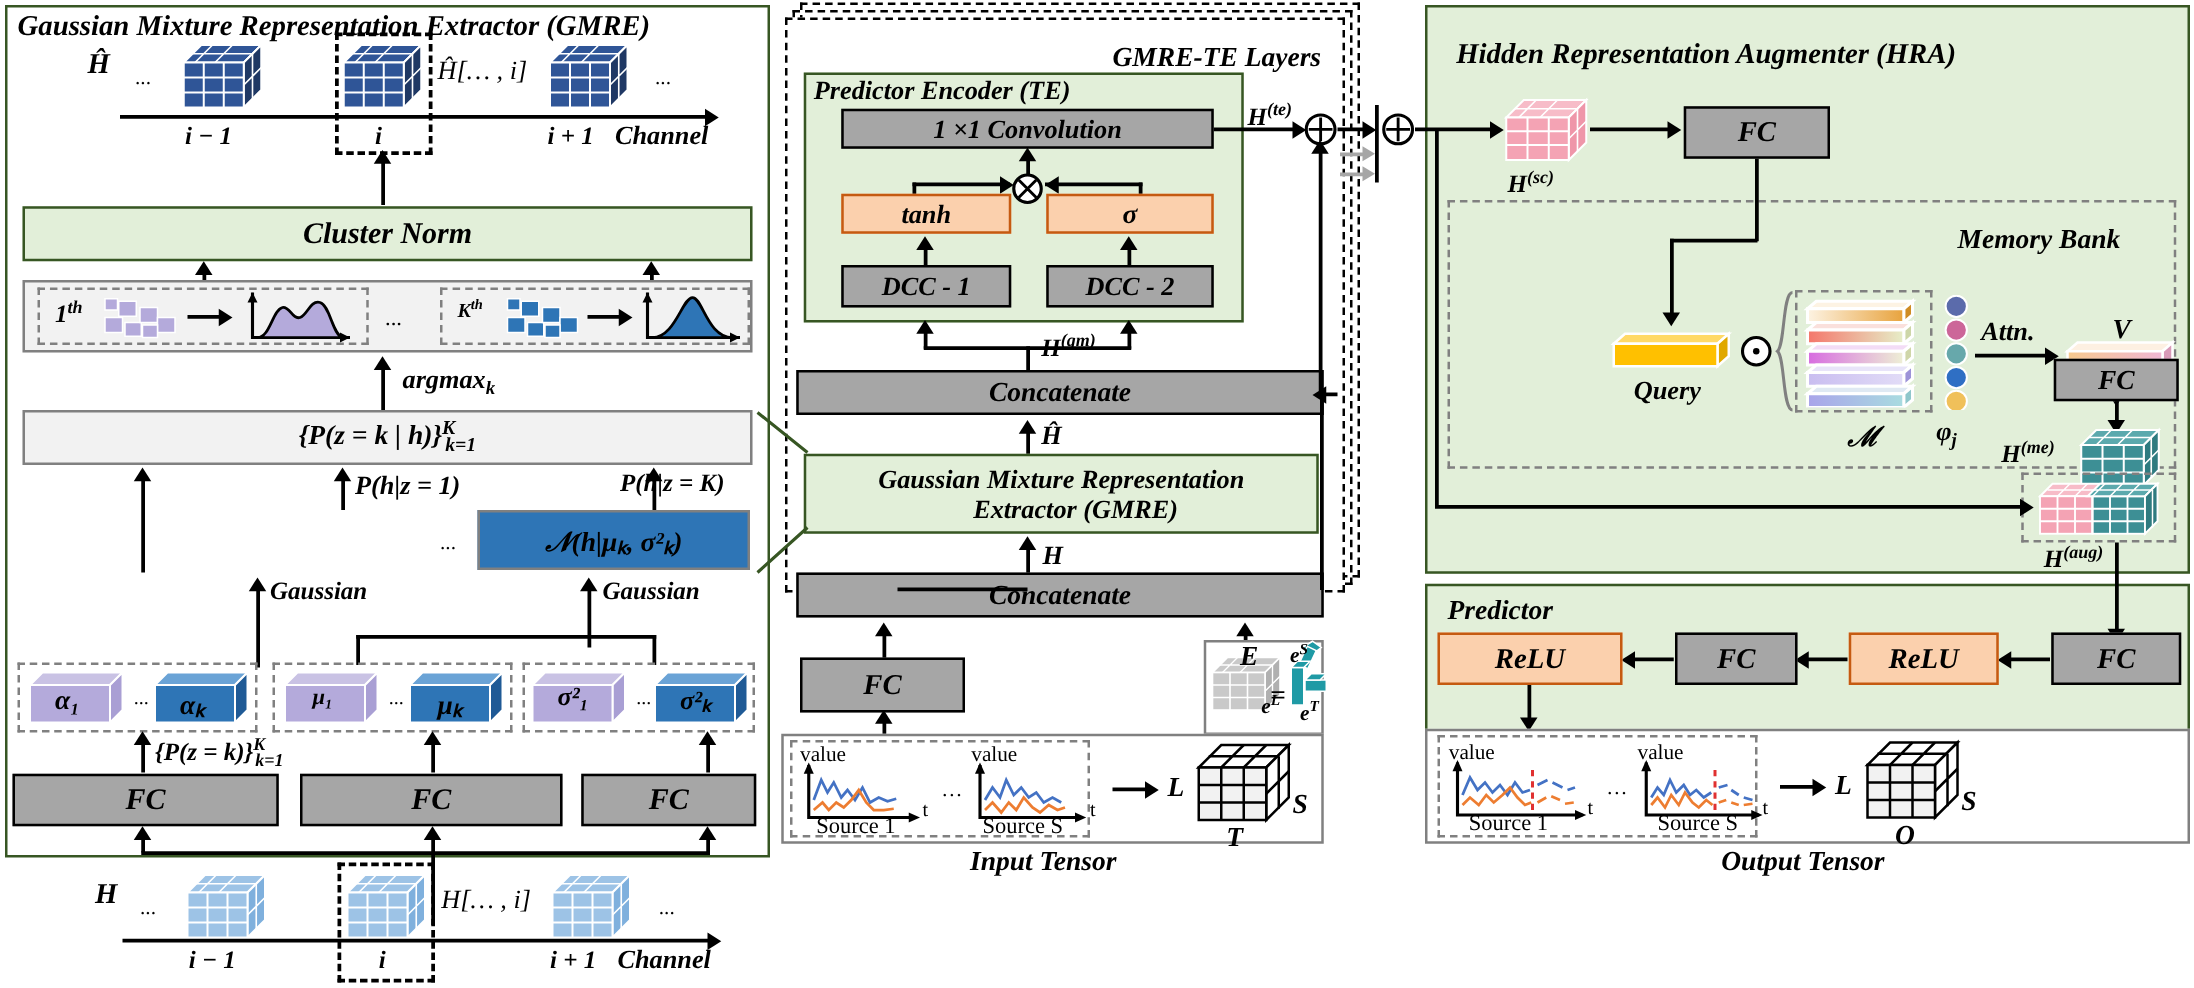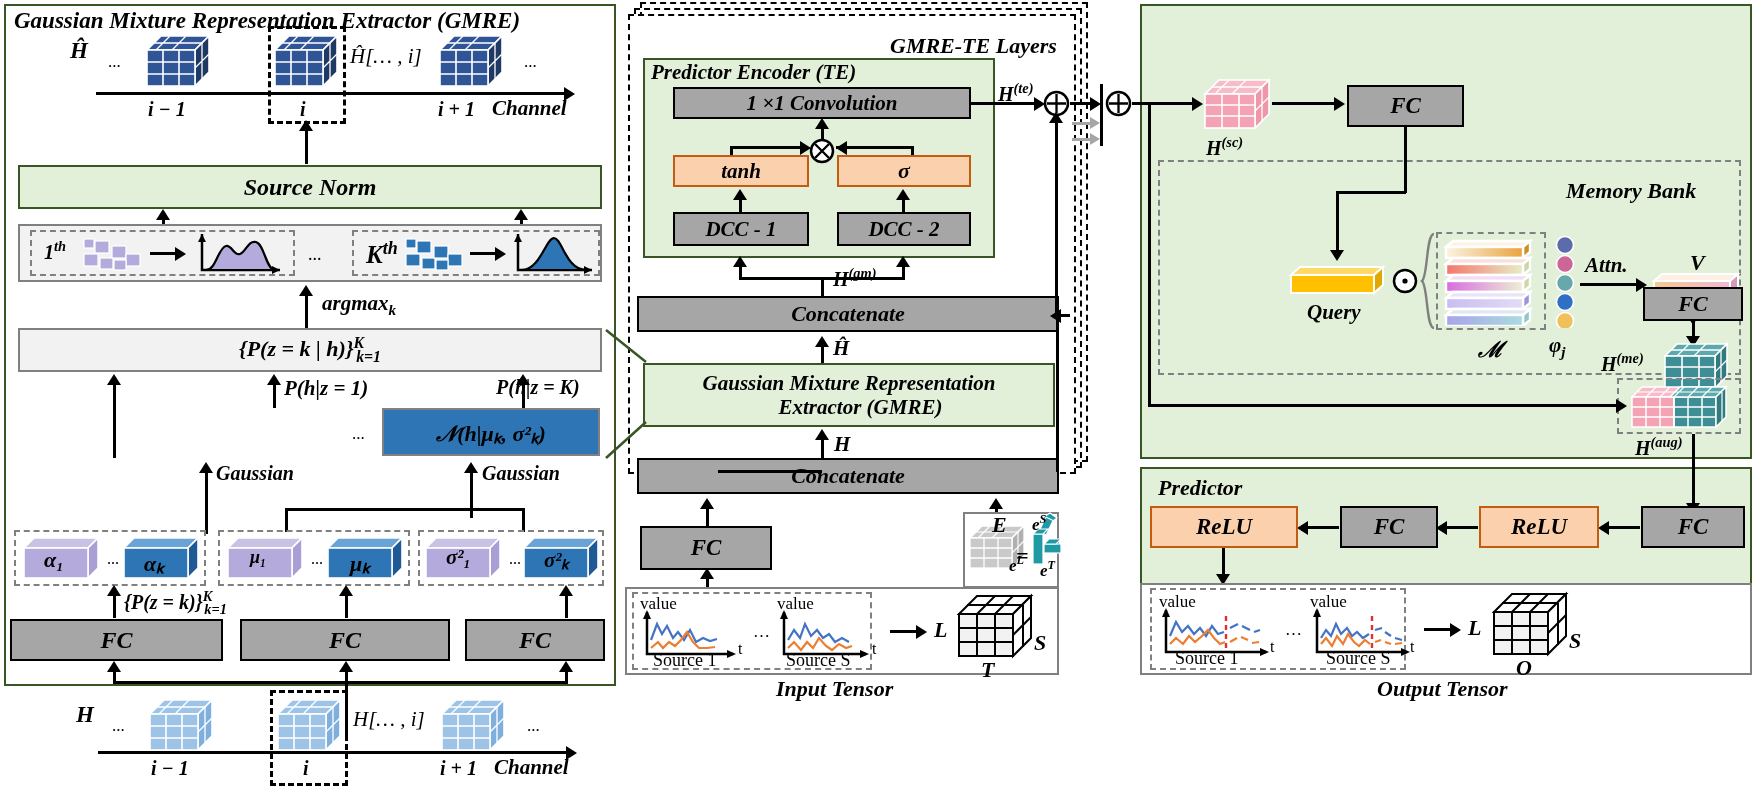--- a/index.html
+++ b/index.html
@@ -83,21 +83,21 @@
   <div class="abs lbl" style="left:438px;top:98px;font-size:20px;">i + 1</div>
   <div class="abs nlbl" style="left:524px;top:52px;font-size:17px;">...</div>
 
   <div class="abs ln" style="left:96px;top:92px;width:470px;height:3px;"></div>
   <div class="abs arrow-right" style="left:564px;top:87px;"></div>
   <div class="abs lbl" style="left:492px;top:96px;font-size:21px;">Channel</div>
 
   <div class="abs ln" style="left:305px;top:128px;width:3px;height:36px;"></div>
   <div class="abs arrow-up" style="left:299px;top:120px;"></div>
 
-  <div class="abs greenbox ctr lbl" style="left:18px;top:165px;width:584px;height:44px;font-size:24px;">Source Norm</div>
+  <div class="abs greenbox ctr lbl" style="left:18px;top:165px;width:584px;height:44px;font-size:24px;">Cluster Norm</div>
 
   <div class="abs ln" style="left:162px;top:216px;width:3px;height:28px;"></div>
   <div class="abs arrow-up" style="left:156px;top:209px;"></div>
   <div class="abs ln" style="left:520px;top:216px;width:3px;height:28px;"></div>
   <div class="abs arrow-up" style="left:514px;top:209px;"></div>
 
   <div class="abs lightgray" style="left:18px;top:224px;width:584px;height:58px;"></div>
 
   <div class="abs dash" style="left:30px;top:230px;width:265px;height:46px;border-width:2px;"></div>
   <div class="abs lbl" style="left:44px;top:238px;font-size:20px;">
@@ -119,21 +119,21 @@
   <svg class="abs" style="left:196px;top:230px;" width="90" height="46" viewBox="0 0 90 46">
     <path d="M6,4 V40 H84" stroke="#000" stroke-width="2.5" fill="none"></path>
     <polygon points="6,4 2,12 10,12" fill="#000"></polygon>
       <polygon points="84,40 76,36 76,44" fill="#000"></polygon>
     <path d="M10,40 C20,40 22,18 30,16 C36,15 38,26 44,24 C50,22 52,10 60,12 C68,14 70,38 78,40 Z" fill="#b4aadb" stroke="#000" stroke-width="2.2"></path>
   </svg>
 
   <div class="abs nlbl" style="left:308px;top:244px;font-size:18px;">...</div>
 
   <div class="abs dash" style="left:352px;top:230px;width:248px;height:46px;border-width:2px;"></div>
-  <div class="abs lbl" style="left:366px;top:238px;font-size:25px;">
+  <div class="abs lbl" style="left:366px;top:238px;font-size:16px;">
     <span>K</span><sup>th</sup>
   </div>
   <svg class="abs" style="left:404px;top:234px;" width="62" height="40" viewBox="0 0 62 40">
     <g fill="#2e75b6" stroke="#fff" stroke-width="1.2">
       <rect x="2" y="20" width="14" height="12"></rect>
         <rect x="18" y="24" width="13" height="11"></rect>
       <rect x="13" y="7" width="14" height="12"></rect>
         <rect x="30" y="12" width="14" height="12"></rect>
       <rect x="44" y="20" width="14" height="12"></rect>
         <rect x="32" y="26" width="12" height="10"></rect>
@@ -476,20 +476,21 @@
   <div class="abs arrow-right-g" style="left:1090px;top:133px;"></div>
 
   <div class="abs" style="left:1105px;top:90px;width:27px;height:27px;">
     <svg width="27" height="27" viewBox="0 0 27 27">
         <circle cx="13.5" cy="13.5" r="11.5" fill="#fff" stroke="#000" stroke-width="2.5"></circle>
         <path d="M13.5,4 V23 M4,13.5 H23" stroke="#000" stroke-width="2.3"></path>
       </svg>
   </div>
 
   <div class="abs greenpanel" style="left:1140px;top:4px;width:612px;height:455px;"></div>
+  <div class="abs lbl" style="left:1165px;top:30px;font-size:23px;">Hidden Representation Augmenter (HRA)</div>
 
   <div class="abs ln" style="left:1132px;top:102px;width:66px;height:3px;"></div>
   <div class="abs arrow-right" style="left:1192px;top:97px;"></div>
   <svg class="abs" style="left:1203px;top:76px;" width="68" height="58" viewBox="0 0 68 58">
     <g stroke="#fff" stroke-width="1.6">
       <polygon points="2,18 16,4 66,4 52,18" fill="#f7bcc8"></polygon>
       <polygon points="52,18 66,4 66,38 52,52" fill="#ef96a9"></polygon>
       <rect x="2" y="18" width="50" height="34" fill="#f4a3b4"></rect>
       <path d="M2,29 H52 M2,40 H52 M19,18 V52 M36,18 V52" stroke="#fff" stroke-width="1.6" fill="none"></path>
       <path d="M9,11 H59 M26,4 L12,18 M43,4 L29,18 M59,11 V45 M66,21 L52,35" stroke="#fff" stroke-width="1.3" fill="none"></path>

